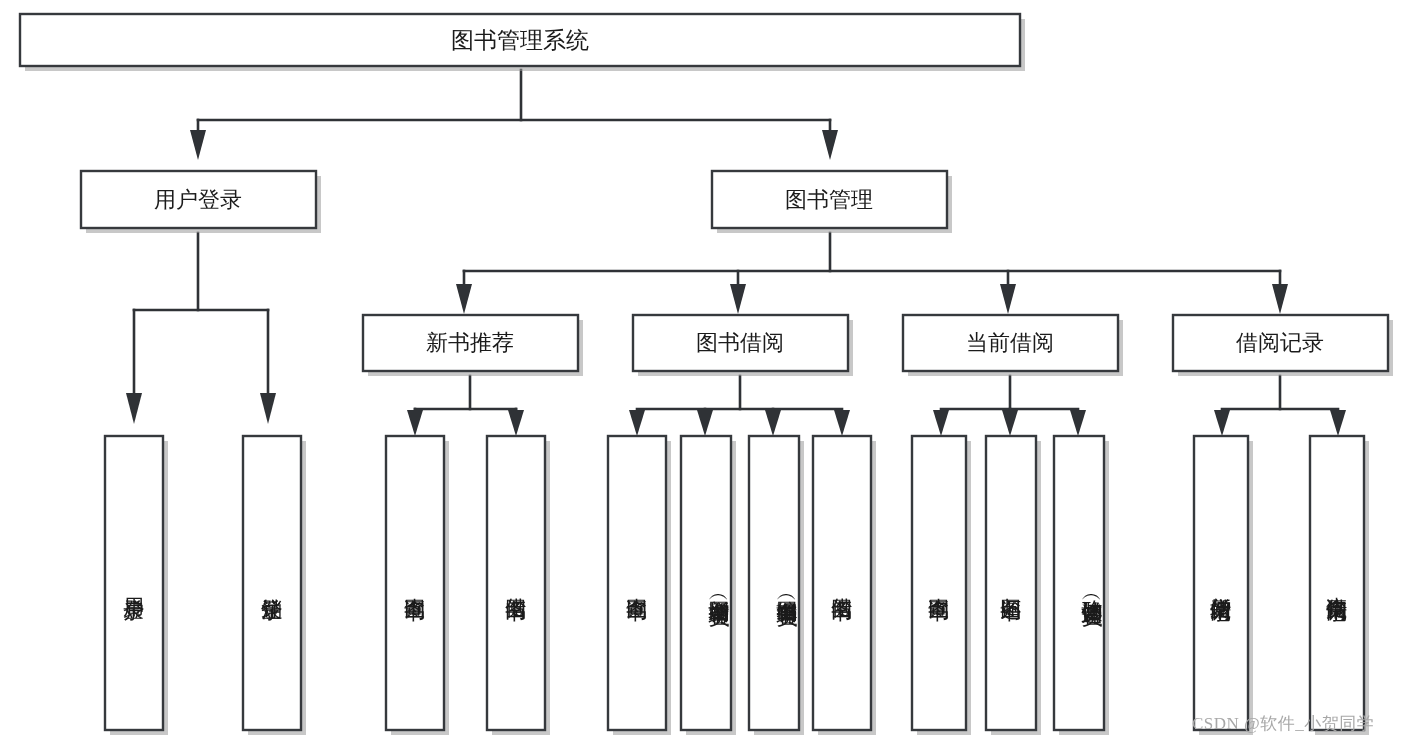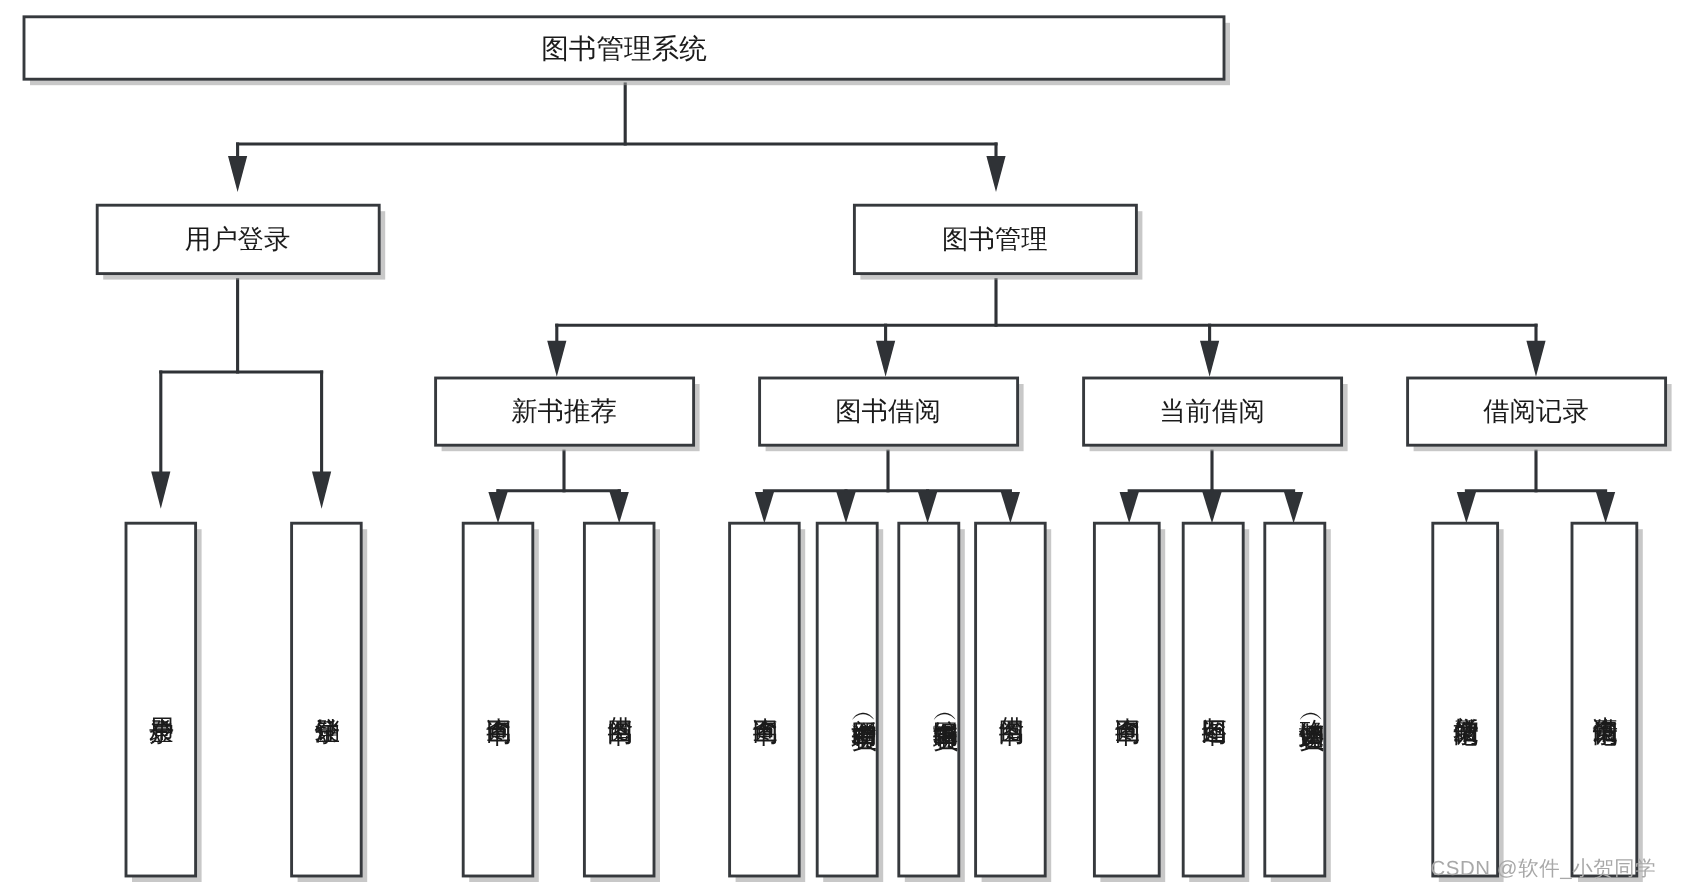--- a/index.html
+++ b/index.html
@@ -69,21 +69,21 @@
     color: #1b1b1b;
     letter-spacing: 1px;
     text-align: center;
     white-space: nowrap;
     pointer-events: none;
   }
   .watermark {
     position: absolute;
     left: 1192px;
     top: 712px;
-    font-family: Liberation Sans, sans-serif;
+    font-family: Liberation Serif, serif;
     font-size: 17px;
     color: #a8a8a8;
     white-space: nowrap;
     letter-spacing: 0.5px;
   }
 </style>
 </head>
 <body>
 
 <div id="diagram-root">

